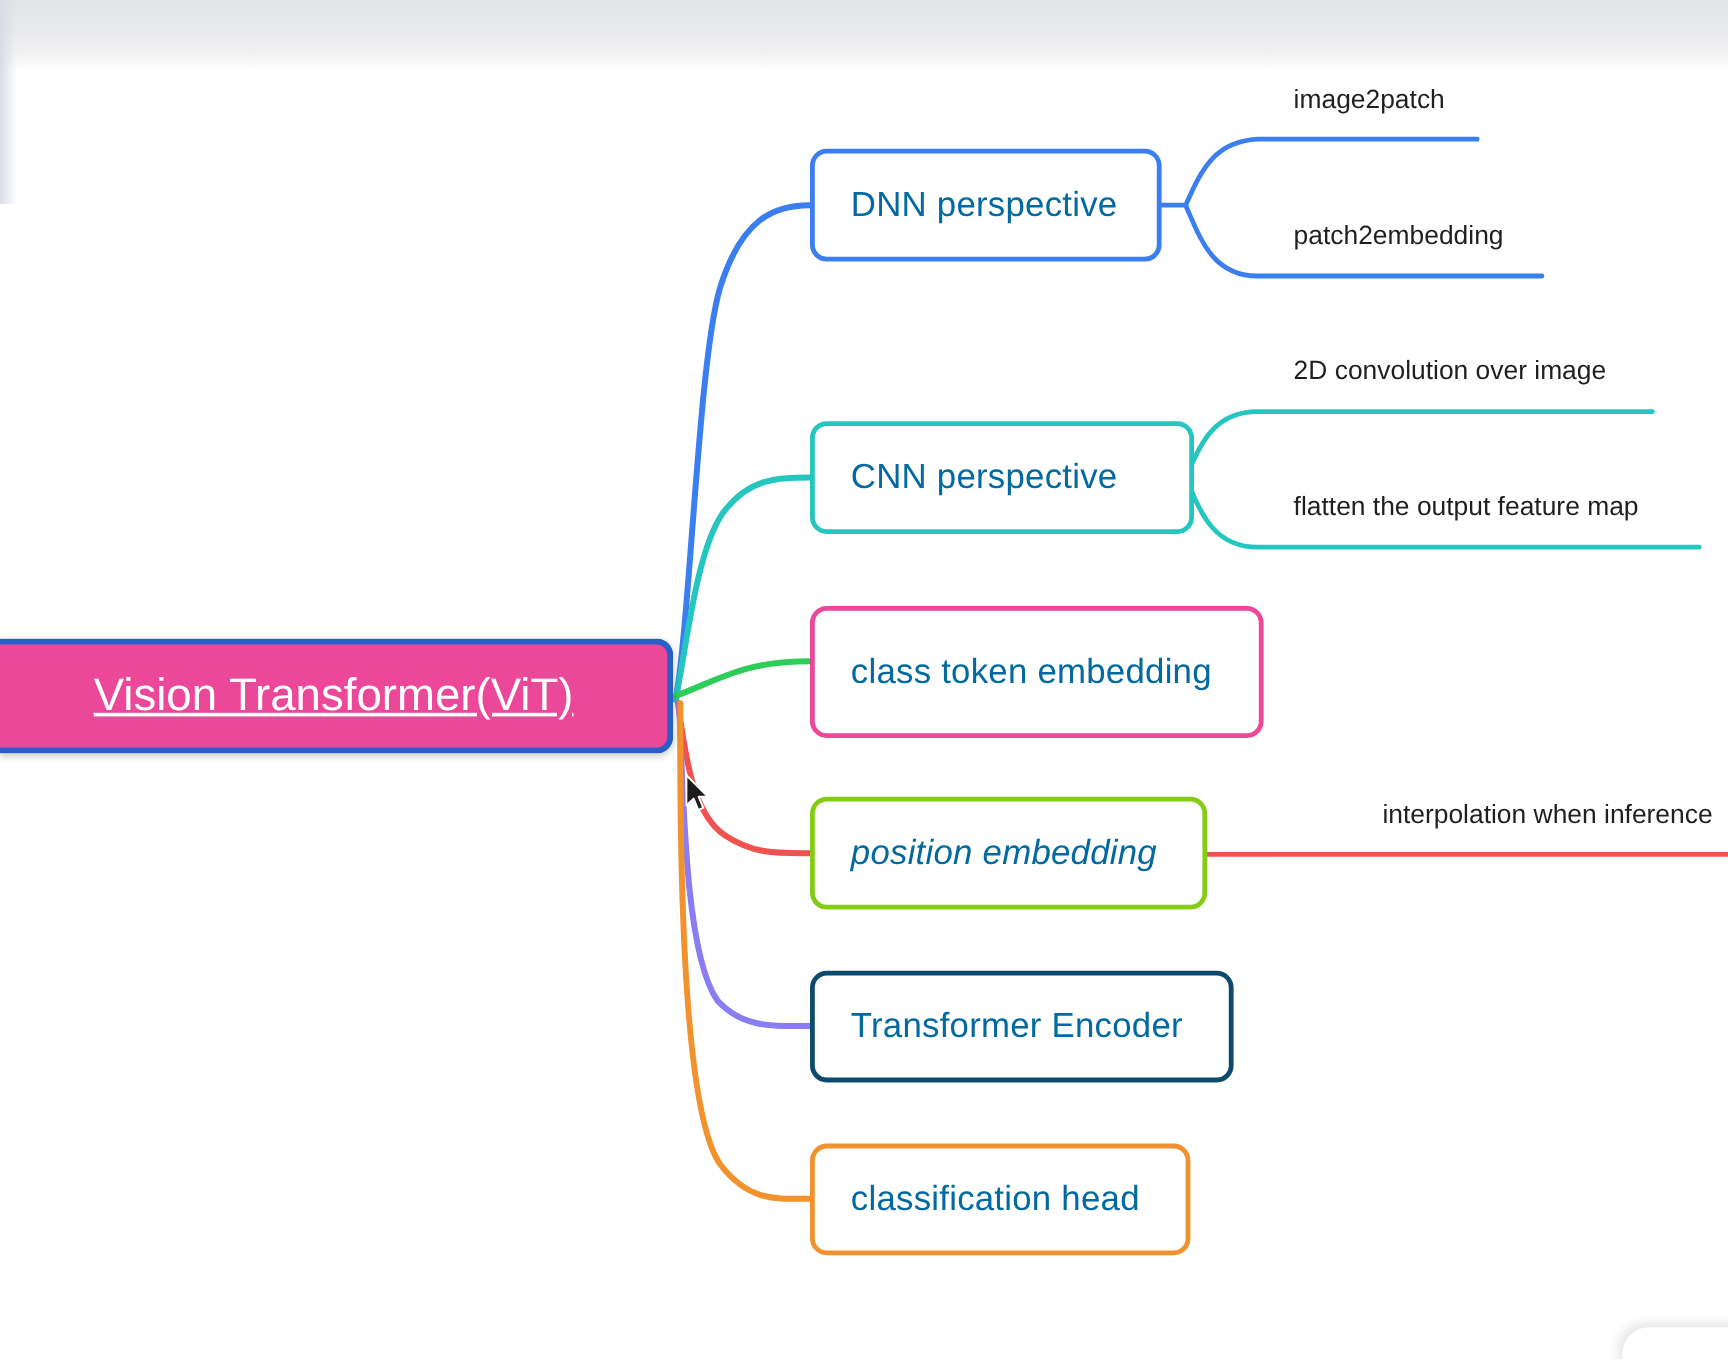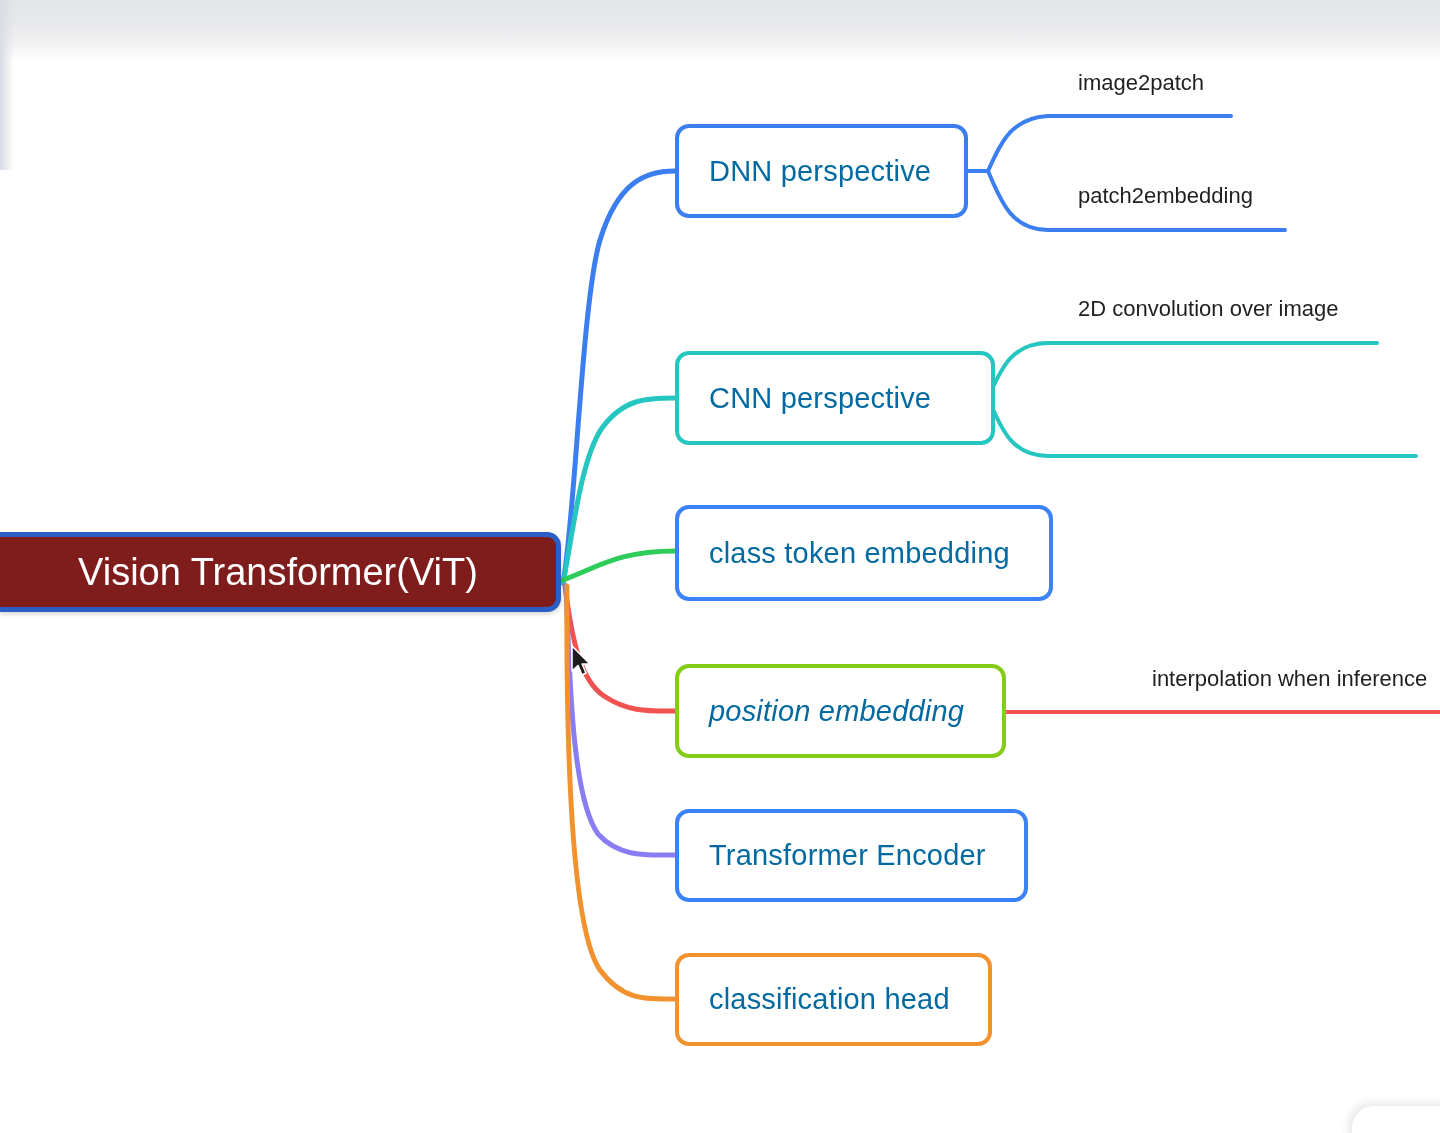--- a/index.html
+++ b/index.html
@@ -52,33 +52,34 @@
     align-items: center;
     padding-left: 30px;
     color: #0369a1;
     font-size: 29px;
     letter-spacing: 0.2px;
     white-space: nowrap;
   }
   #root-node {
     position: absolute;
     left: 0px; top: 532px;
-    width: 561px; height: 80px;
+    width: 561px; height: 96px;
     box-sizing: border-box;
-    background: #7f1d1d;
+    background: #ec4899;
     border: 5px solid #2a5fc8;
     border-left: none;
     border-radius: 0 14px 14px 0;
     display: flex;
     align-items: center;
     justify-content: center;
     color: #ffffff;
     font-size: 38px;
     white-space: nowrap;
     box-shadow: 0 2px 5px rgba(0,0,0,0.18);
+    text-decoration: underline;
   }
   .leaf-label {
     position: absolute;
     color: #1f1f1f;
     font-size: 22px;
     white-space: nowrap;
   }
   #cursor {
     position: absolute;
     left: 570px; top: 645px;
@@ -124,48 +125,51 @@
   </div>
 
   <div class="node" style="left:675px; top:124px; width:293px; height:94px; border:4px solid #3b7ef0;">
     <span>DNN perspective</span>
   </div>
 
   <div class="node" style="left:675px; top:351px; width:320px; height:94px; border:4px solid #25c6c0;">
     <span>CNN perspective</span>
   </div>
 
-  <div class="node" style="left:675px; top:505px; width:378px; height:96px; border:4px solid #3b82f6;">
+  <div class="node" style="left:675px; top:505px; width:378px; height:110px; border:4px solid #ec4899;">
     <span>class token embedding</span>
   </div>
 
   <div class="node" style="left:675px; top:664px; width:331px; height:94px; border:4px solid #84cc16;font-style:italic;">
     <span>position embedding</span>
   </div>
 
-  <div class="node" style="left:675px; top:809px; width:353px; height:93px; border:4px solid #3b82f6;">
+  <div class="node" style="left:675px; top:809px; width:353px; height:93px; border:4px solid #0c4a6e;">
     <span>Transformer Encoder</span>
   </div>
 
   <div class="node" style="left:675px; top:953px; width:317px; height:93px; border:4px solid #f2922e;">
     <span>classification head</span>
   </div>
 
   <div class="leaf-label" style="left:1078px; top:70px;">
     <span>image2patch</span>
   </div>
 
   <div class="leaf-label" style="left:1078px; top:183px;">
     <span>patch2embedding</span>
   </div>
 
   <div class="leaf-label" style="left:1078px; top:296px;">
     <span>2D convolution over image</span>
   </div>
 
+  <div class="leaf-label" style="left:1078px; top:409px;">
+    <span>flatten the output feature map</span>
+  </div>
 
   <div class="leaf-label" style="left:1116px; top:666px;margin-left:36px;">
     <span>interpolation when inference</span>
   </div>
 
   <div id="corner-panel"></div>
 
   <svg id="cursor" viewBox="0 0 24 34" xmlns="http://www.w3.org/2000/svg">
     <path d="M 2,1 L 2,26 L 8,20.5 L 12,30 L 16,28 L 12.2,19 L 20,19 Z" fill="#1c1c1c" stroke="#ffffff" stroke-width="1.6" stroke-linejoin="round"></path>
   </svg>

